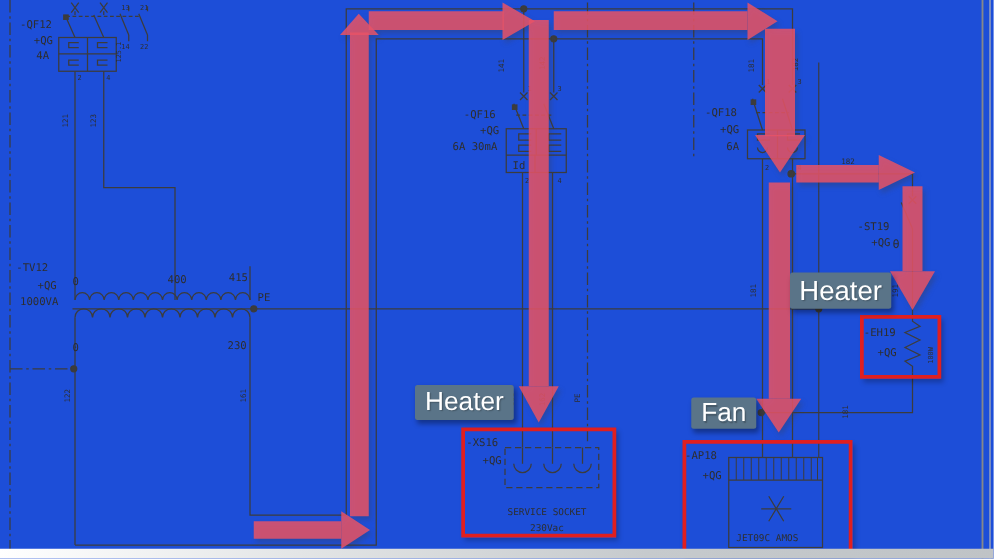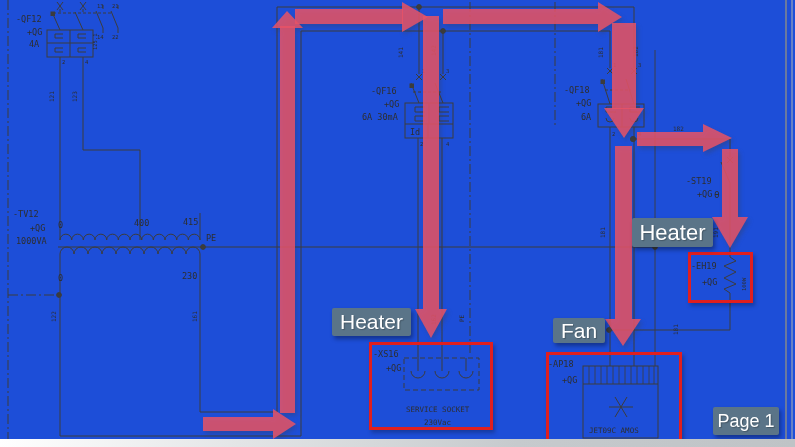--- a/index.html
+++ b/index.html
@@ -200,16 +200,15 @@
     <polygon points="605,319 641,319 623,346"></polygon>
   </svg>
 
   <div class="redbox" style="left:369px;top:342px;width:118px;height:82px;"></div>
   <div class="redbox" style="left:546px;top:352px;width:130px;height:86px;"></div>
   <div class="redbox" style="left:688px;top:252px;width:59px;height:45px;"></div>
 
   <div class="callout" style="left:332px;top:308px;width:79px;height:28px;font-size:21px;">Heater</div>
   <div class="callout" style="left:553px;top:318px;width:52px;height:25px;font-size:21px;">Fan</div>
   <div class="callout" style="left:632px;top:218px;width:81px;height:29px;font-size:22px;">Heater</div>
-  <div class="callout" style="left:713px;top:407px;width:66px;height:28px;font-size:18px;">Page 1</div>
 
   <div id="bottomstrip"></div>
 </div>
 
 </body></html>

